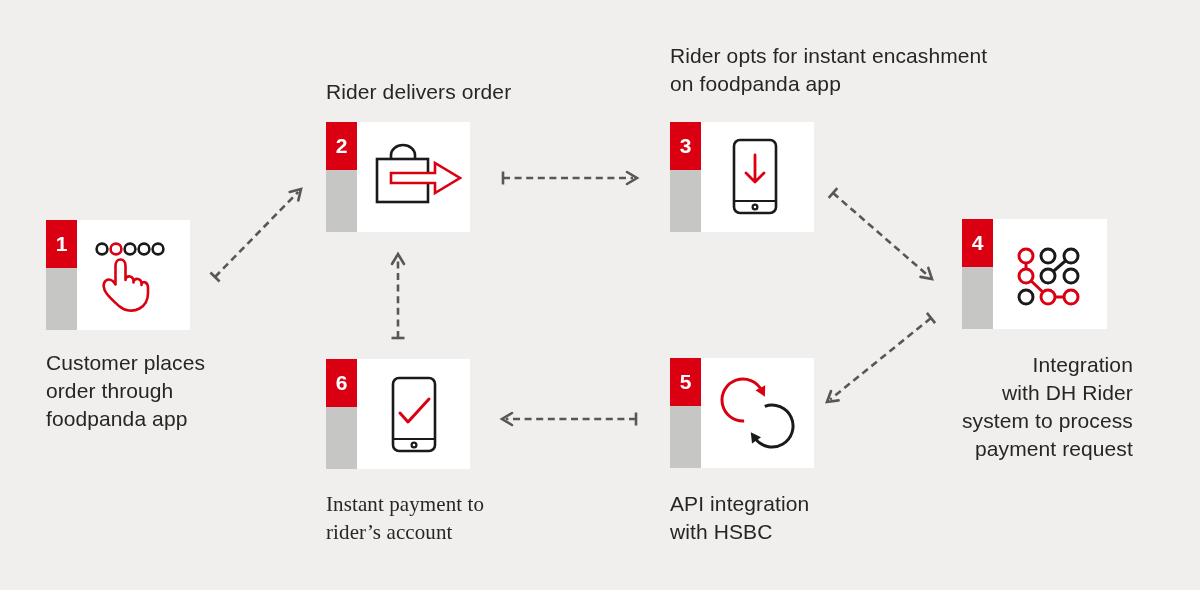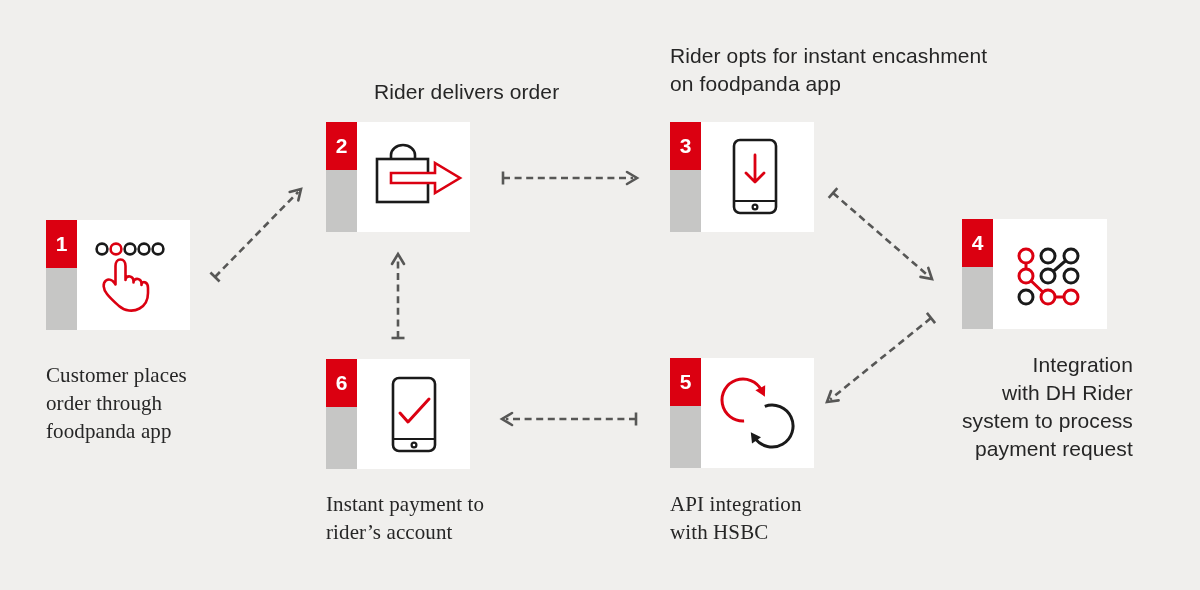--- a/index.html
+++ b/index.html
@@ -81,40 +81,40 @@
       <svg viewBox="0 0 113 110">
         <circle class="stroke-ink" cx="25" cy="29" r="5.4" fill="none" stroke-width="2.6"></circle>
         <circle class="stroke-red" cx="39" cy="29" r="5.4" fill="none" stroke-width="2.6"></circle>
         <circle class="stroke-ink" cx="53" cy="29" r="5.4" fill="none" stroke-width="2.6"></circle>
         <circle class="stroke-ink" cx="67" cy="29" r="5.4" fill="none" stroke-width="2.6"></circle>
         <circle class="stroke-ink" cx="81" cy="29" r="5.4" fill="none" stroke-width="2.6"></circle>
         <path class="stroke-red" fill="none" stroke-width="2.6" stroke-linejoin="round" stroke-linecap="round" d="M30,74 C26,69 25.5,63 29,60.5 C32,58.5 35.5,60 37.5,63 L38.5,64.5 L38.5,46 C38.5,42 40.5,39.5 43.5,39.5 C46.5,39.5 48.5,42 48.5,46 L48.5,60 C48.5,57.5 50.5,56 53,56.5 C55.5,57 56.5,59 56.5,61.5 L56.5,62.5 C56.5,60 58.5,58.5 61,59 C63.5,59.5 64.5,61.5 64.5,64 L64.5,65 C64.5,62.5 66.5,61.5 68.5,62.5 C70.5,63.5 71,65.5 71,68 L71,73 C71,80 68,85.5 62.5,88.5 C56,92 47.5,91 42,86 C37,81.5 33,78 30,74 Z"></path>
       </svg>
     </div>
   </div>
-  <div class="step-label" style="left:46px; top:361px;font-family:Liberation Serif, serif;">Customer places
+  <div class="step-label" style="left:46px; top:349px;">Customer places
 order through
 foodpanda app</div>
 
   <div class="card" style="left:326px; top:122px;">
     <div class="tab">
       <div class="tab-red">
           <span>2</span>
         </div>
       <div class="tab-gray"></div>
     </div>
     <div class="icon-area">
       <svg viewBox="0 0 113 110">
         <path class="stroke-ink" fill="none" stroke-width="2.6" d="M34,37 L34,33 A12,10 0 0 1 58,33 L58,37"></path>
         <rect class="stroke-ink" x="20" y="37" width="51" height="43" fill="none" stroke-width="2.6"></rect>
         <polygon class="stroke-red" fill="#ffffff" stroke-width="2.6" stroke-linejoin="miter" points="34,51 78,51 78,41 103,56 78,71 78,61 34,61"></polygon>
       </svg>
     </div>
   </div>
-  <div class="step-label" style="left:326px; top:78px;margin-left:48px;">Rider delivers order</div>
+  <div class="step-label" style="left:326px; top:78px;">Rider delivers order</div>
 
   <div class="card" style="left:670px; top:122px;">
     <div class="tab">
       <div class="tab-red">
           <span>3</span>
         </div>
       <div class="tab-gray"></div>
     </div>
     <div class="icon-area">
       <svg viewBox="0 0 113 110">
@@ -165,21 +165,21 @@
     </div>
     <div class="icon-area">
       <svg viewBox="0 0 113 110">
         <path class="stroke-red" fill="none" stroke-width="3" d="M43.1,63.0 A21,21 0 1 1 60.7,32.5"></path>
         <polygon class="fill-red" points="63.9,38.7 54.4,32.3 64.2,27.3"></polygon>
         <path class="stroke-ink" fill="none" stroke-width="3" d="M63.8,48.3 A21,21 0 1 1 53.8,80.0"></path>
         <polygon class="fill-ink" points="49.8,74.3 60.0,79.3 51.0,85.6"></polygon>
       </svg>
     </div>
   </div>
-  <div class="step-label" style="left:670px; top:490px;font-family:Liberation Serif, serif;">API integration
+  <div class="step-label" style="left:670px; top:490px;">API integration
 with HSBC</div>
 
   <div class="card" style="left:326px; top:359px;">
     <div class="tab">
       <div class="tab-red">
           <span>6</span>
         </div>
       <div class="tab-gray"></div>
     </div>
     <div class="icon-area">

